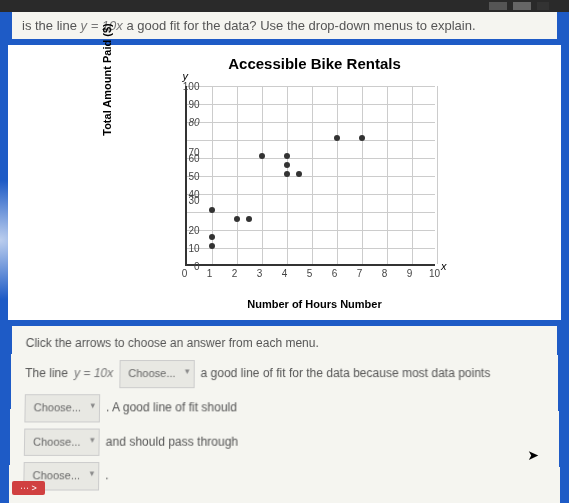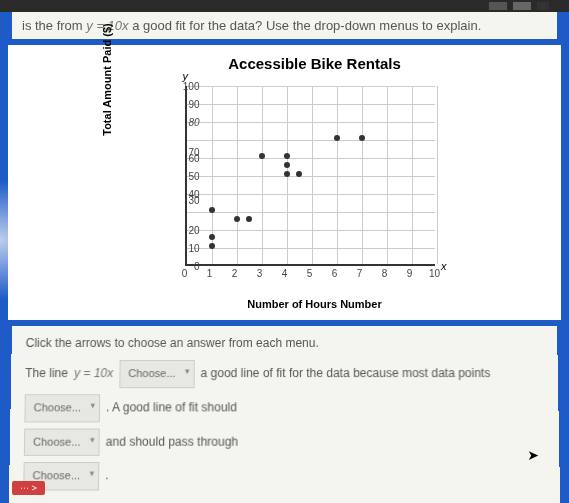--- a/index.html
+++ b/index.html
@@ -30,21 +30,21 @@
 .glare { position: absolute; left: 0; top: 180px; width: 80px; height: 120px; background: radial-gradient(ellipse at left, rgba(255,255,255,0.7), transparent 70%); pointer-events: none; }
 .footer-btn { position: absolute; bottom: 8px; left: 12px; background: #d04040; color: #fff; font-size: 9px; padding: 2px 8px; border-radius: 2px; }
 .cursor { position: absolute; right: 30px; bottom: 40px; font-size: 14px; color: #000; }
 </style>
 </head>
 <body>
 
 <div class="top-bar"></div>
 
 <div class="question-panel">
-  <span>is the from </span>
+  <span>is the line </span>
   <span class="equation">y = 10x</span>
   <span> a good fit for the data? Use the drop-down menus to explain.</span>
 </div>
 
 <div class="chart-panel">
   <div class="chart-title">Accessible Bike Rentals</div>
   <div class="chart-container">
     <span class="y-letter">y</span>
     <div class="y-axis-label">Total Amount Paid ($)</div>
     <div class="plot-area">

